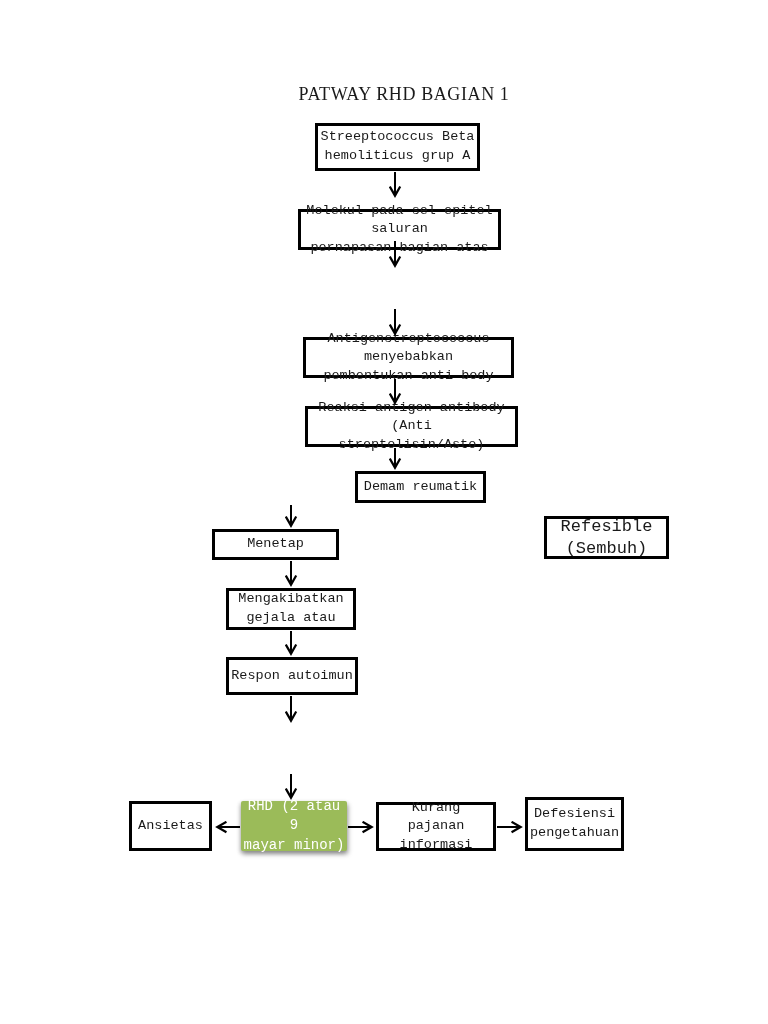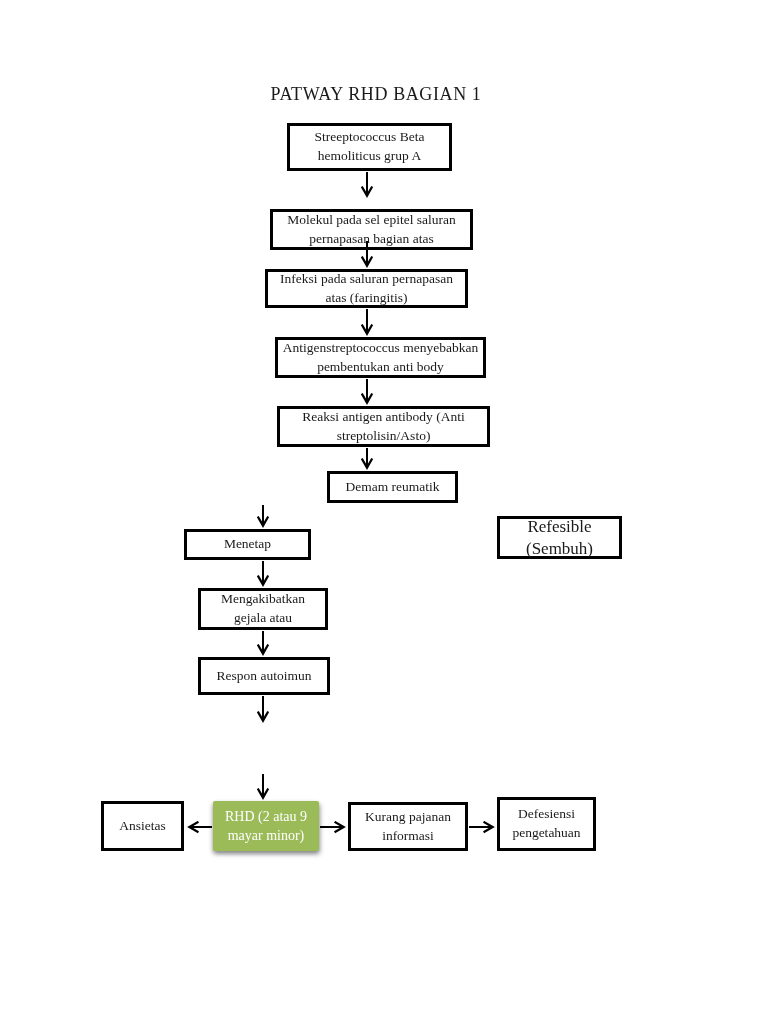--- a/index.html
+++ b/index.html
@@ -8,20 +8,21 @@
     background: #ffffff;
   }
   .page {
     position: relative;
     width: 704px;
     height: 1024px;
     background: var(--background, #ffffff);
     font-family: "Liberation Serif", serif;
     color: #1a1a1a;
     overflow: hidden;
+    margin-left: 28px;
   }
   .diagram-title {
     position: absolute;
     top: 84px;
     left: 0;
     width: 752px;
     text-align: center;
     font-size: 18px;
     letter-spacing: 0.6px;
     color: #1a1a1a;
@@ -32,20 +33,21 @@
     border: 3px solid var(--box-border, #000000);
     background: var(--box-fill, #ffffff);
     display: flex;
     align-items: center;
     justify-content: center;
     text-align: center;
     font-size: 13.5px;
     line-height: 1.38;
     white-space: pre-line;
     padding: 3px 2px;
+    font-family: Liberation Mono, monospace;
   }
   .node--large {
     font-size: 17px;
     line-height: 1.25;
   }
   .node--green {
     border: none;
     background: var(--highlight-fill, #9bbb59);
     color: var(--highlight-text, #ffffff);
     font-size: 14px;
@@ -67,34 +69,32 @@
 <div class="page">
 
   <div class="diagram-title">PATWAY RHD BAGIAN 1</div>
 
   <div class="node" style="left:287px;top:123px;width:165px;height:48px">Streeptococcus Beta
 hemoliticus grup A</div>
 
   <div class="node" style="left:270px;top:209px;width:203px;height:41px">Molekul pada sel epitel saluran
 pernapasan bagian atas</div>
 
-  <div class="node" style="left:265px;top:269px;width:203px;height:39px">Infeksi pada saluran pernapasan
-atas (faringitis)</div>
 
   <div class="node" style="left:277px;top:406px;width:213px;height:41px">Reaksi antigen antibody (Anti
 streptolisin/Asto)</div>
 
   <div class="node" style="left:275px;top:337px;width:211px;height:41px">Antigenstreptococcus menyebabkan
 pembentukan anti body</div>
 
   <div class="node" style="left:327px;top:471px;width:131px;height:32px">Demam reumatik</div>
 
   <div class="node" style="left:184px;top:529px;width:127px;height:31px">Menetap</div>
 
-  <div class="node node--large" style="left:497px;top:516px;width:125px;height:43px">Refesible
+  <div class="node node--large" style="left:516px;top:516px;width:125px;height:43px">Refesible
 (Sembuh)</div>
 
   <div class="node" style="left:198px;top:588px;width:130px;height:42px">Mengakibatkan
 gejala atau</div>
 
   <div class="node" style="left:198px;top:657px;width:132px;height:38px">Respon autoimun</div>
 
 
   <div class="node node--green" style="left:213px;top:801px;width:106px;height:50px">RHD (2 atau 9
 mayar minor)</div>

